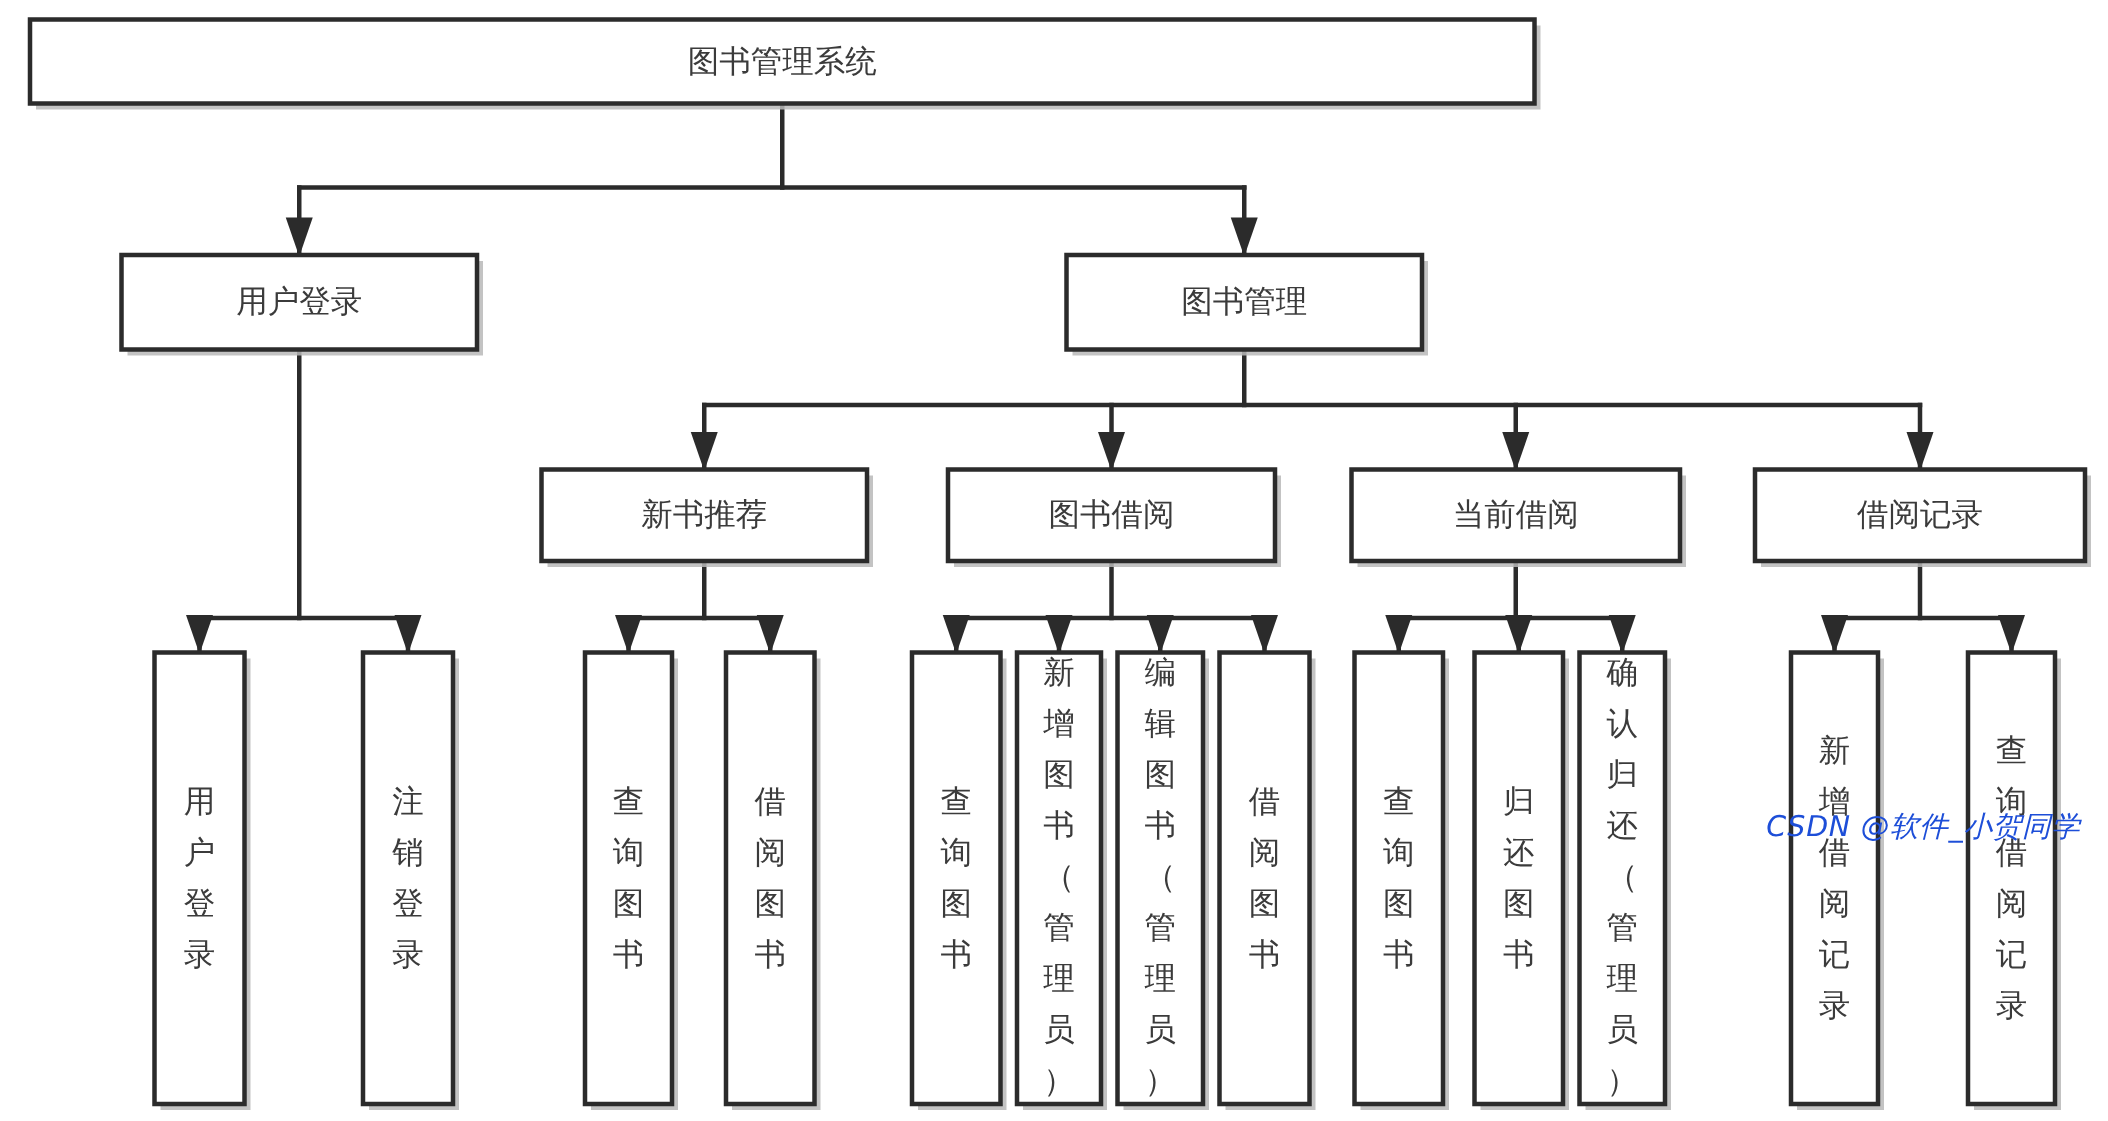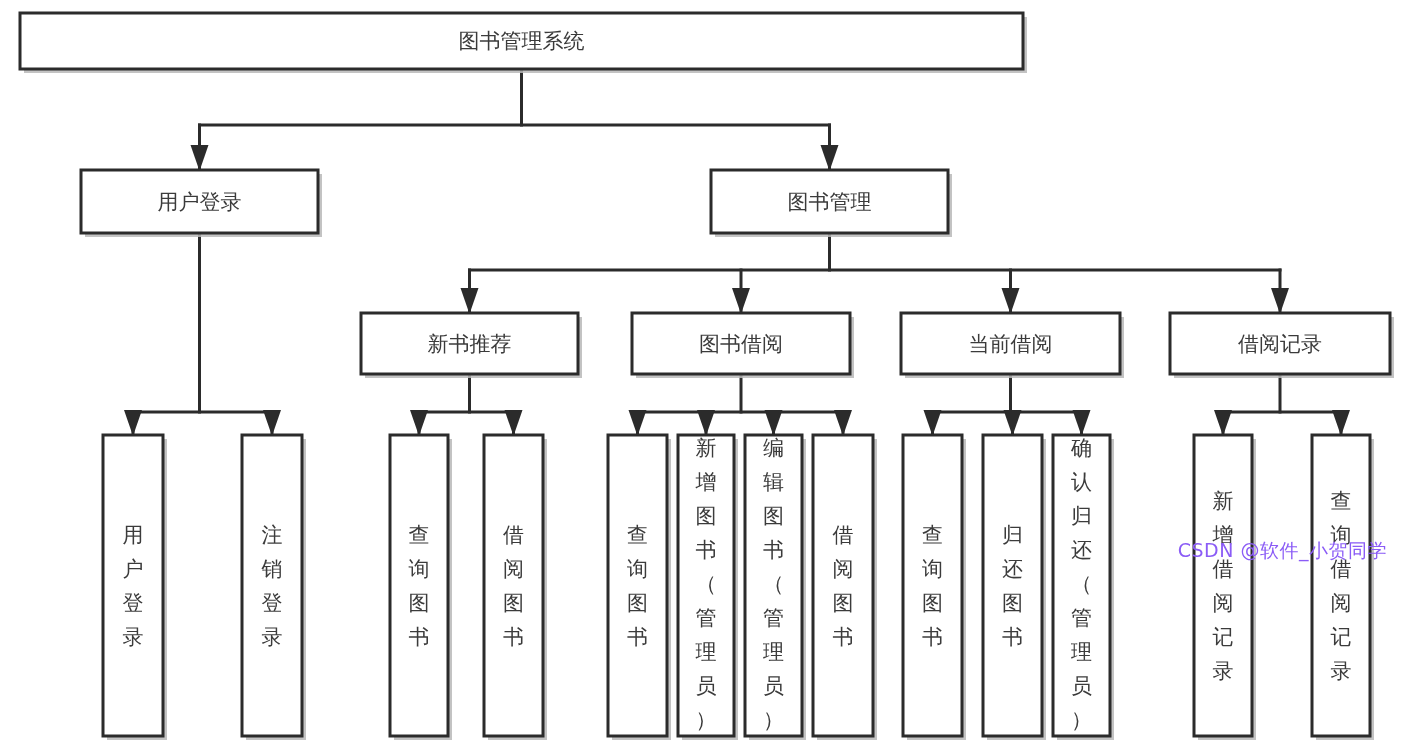--- a/index.html
+++ b/index.html
@@ -58,24 +58,25 @@
     fill: #3b3b3b;
     font-size: 21px;
     text-anchor: middle;
   }
   .watermark {
     position: absolute;
     right: 18px;
     bottom: 6px;
     font-family: "DejaVu Sans", "Liberation Sans", sans-serif;
     font-size: 19px;
-    color: #8b5cf6;
+    color: #1d4ed8;
     letter-spacing: 0.5px;
     white-space: nowrap;
     pointer-events: none;
+    font-style: italic;
   }
 </style>
 </head>
 <body>
 
 <div id="diagram-root">
   <svg id="flow" viewBox="0 0 1405 747">
     <g id="edges-layer">
         <line x1="521.5" y1="69" x2="521.5" y2="125" class="link-line"></line>
         <line x1="199.5" y1="125" x2="829.5" y2="125" class="link-line"></line>

